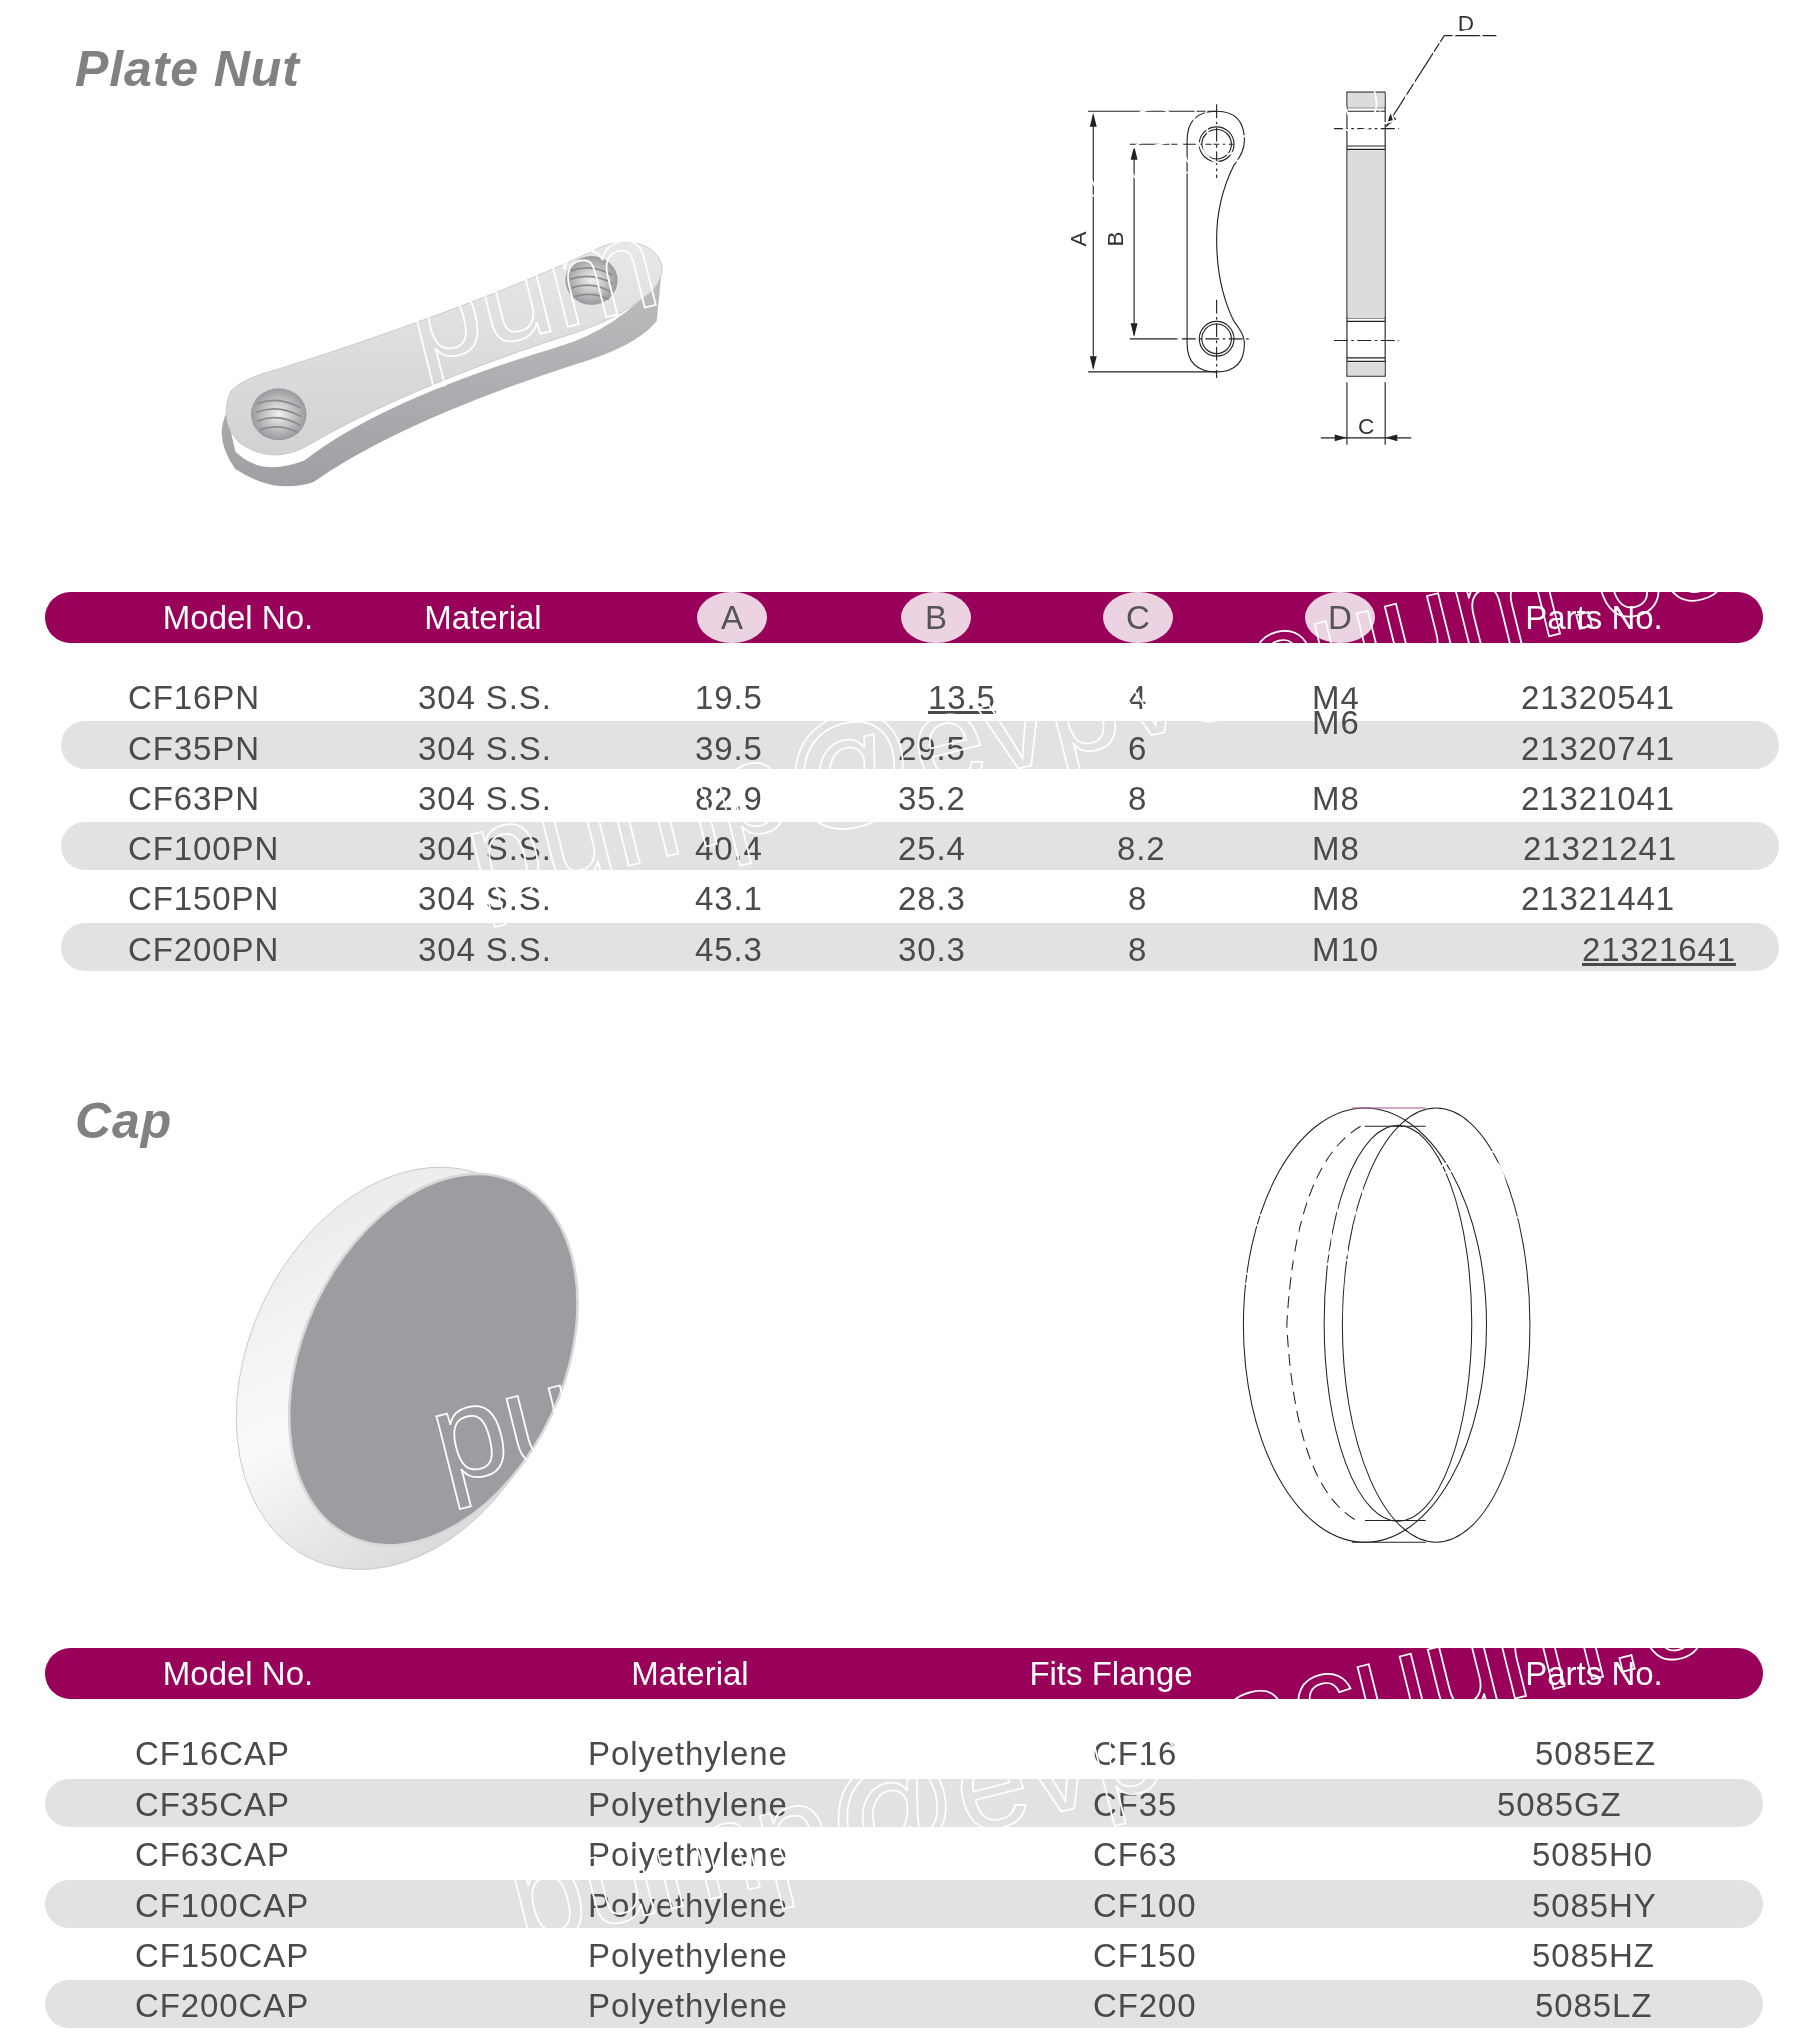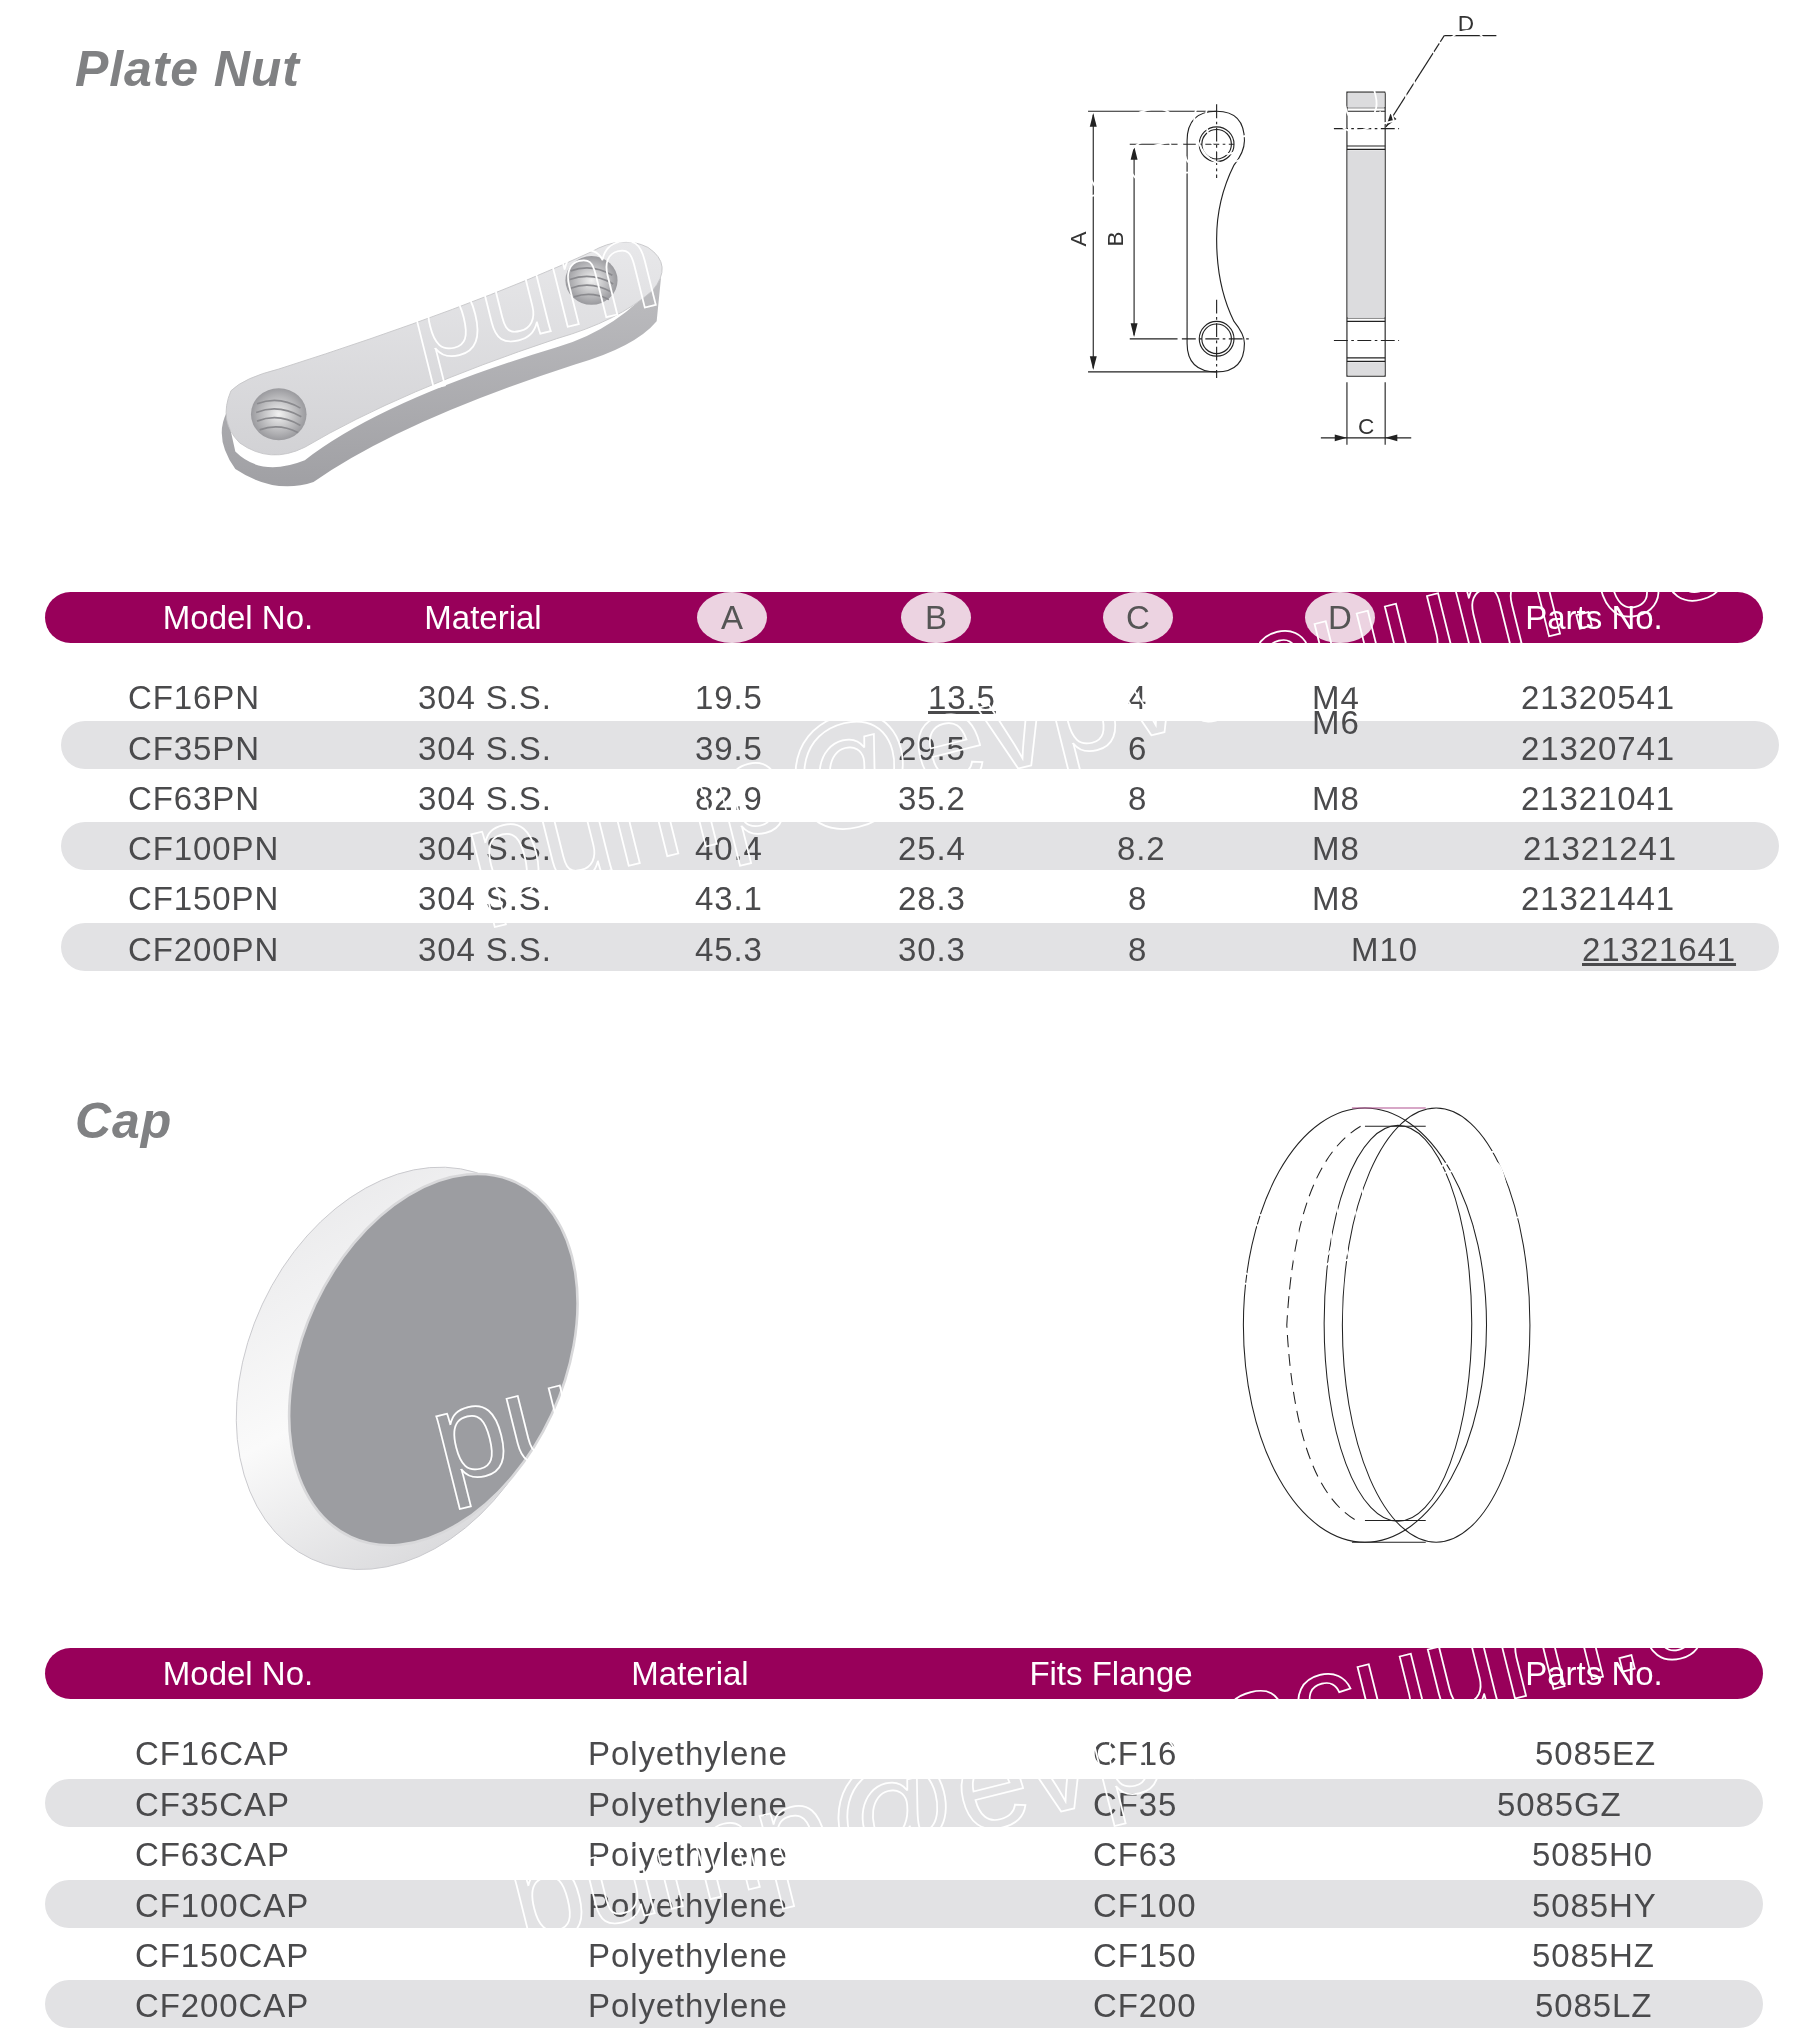--- a/index.html
+++ b/index.html
@@ -184,21 +184,21 @@
     <span class="cell" style="left:1128px; top:881px;">8</span>
     <span class="cell" style="left:1312px; top:881px;">M8</span>
     <span class="cell" style="left:1521px; top:881px;">21321441</span>
   </div>
   <div>
     <span class="cell" style="left:128px; top:932px;">CF200PN</span>
     <span class="cell" style="left:418px; top:932px;">304 S.S.</span>
     <span class="cell" style="left:695px; top:932px;">45.3</span>
     <span class="cell" style="left:898px; top:932px;">30.3</span>
     <span class="cell" style="left:1128px; top:932px;">8</span>
-    <span class="cell" style="left:1312px; top:932px;margin-left:39px;">M10</span>
+    <span class="cell" style="left:1312px; top:932px;">M10</span>
     <span class="cell" style="left:1582px; top:932px;text-decoration:underline;">21321641</span>
   </div>
 </div>
 
 <div class="section-title" style="left:75px; top:1092px;">Cap</div>
 
 <svg style="left:235px; top:1138px;" width="348" height="452" viewBox="0 0 400 520">
   <defs>
     <linearGradient id="capRim" x1="0" y1="0" x2="1" y2="1">
       <stop offset="0" stop-color="#e6e6e8"></stop>

